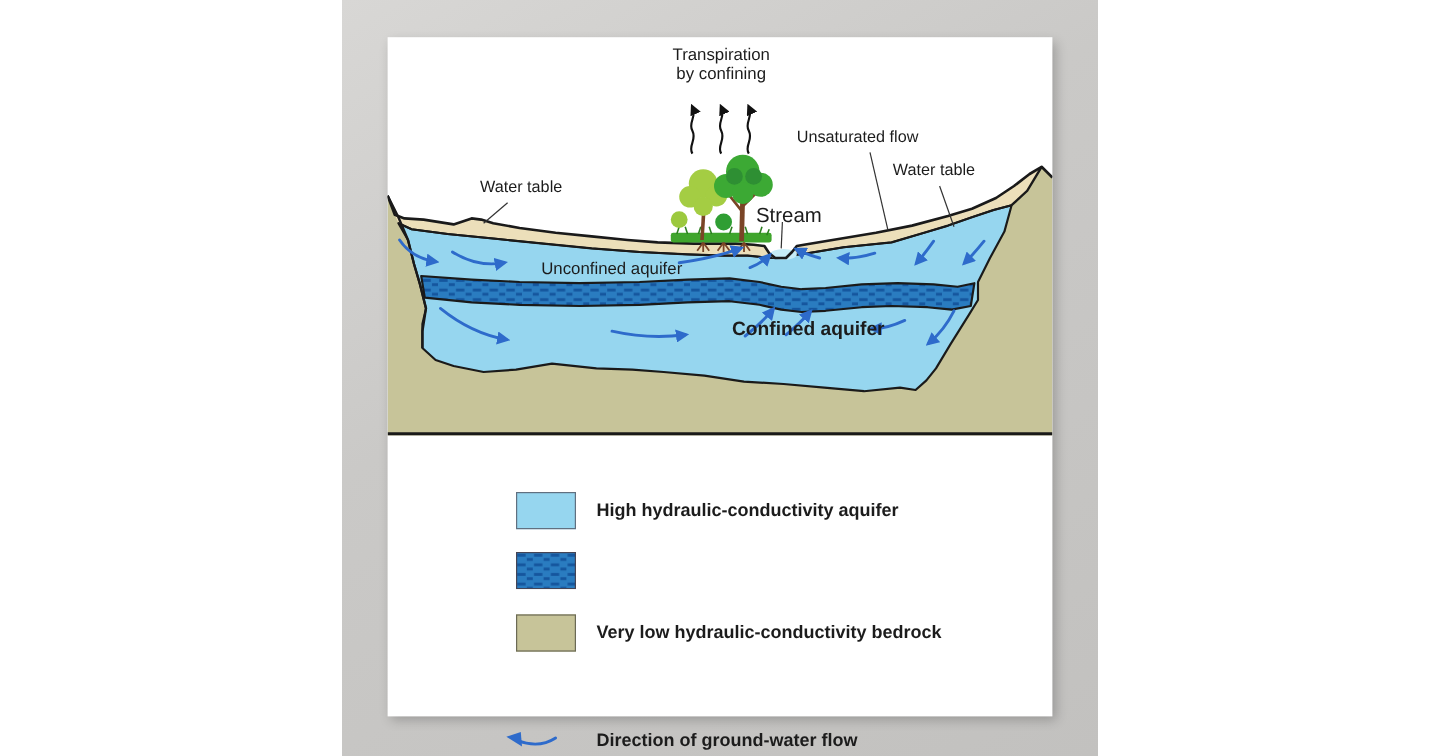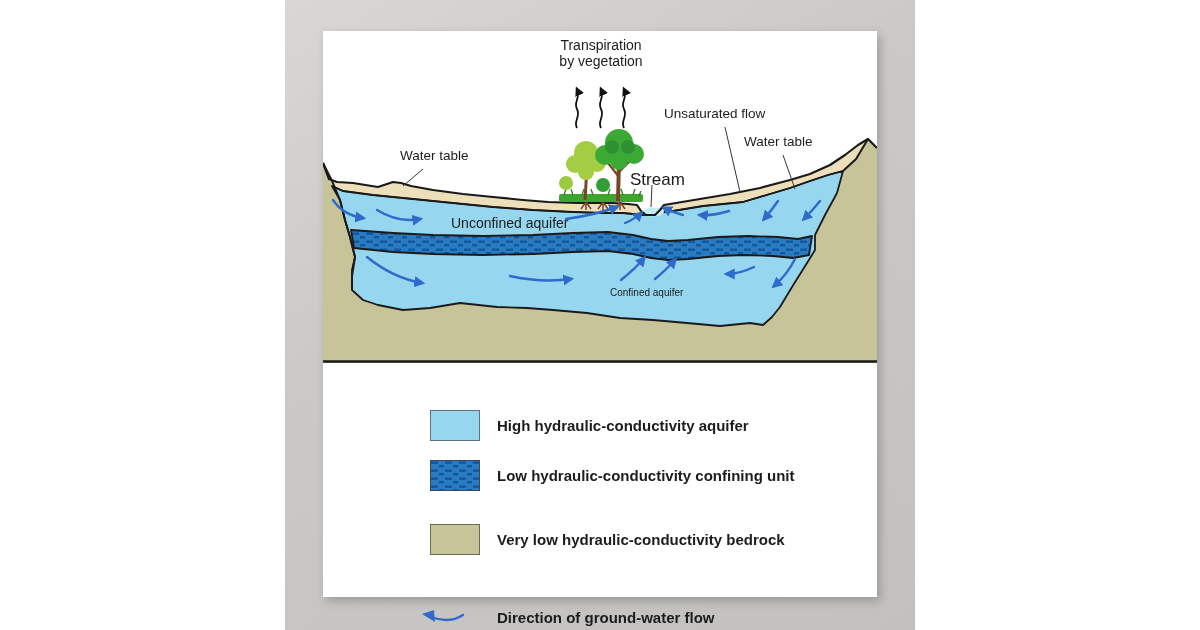--- a/index.html
+++ b/index.html
@@ -10,29 +10,29 @@
   .poster{position:absolute;left:38px;top:31px;width:554px;height:566px;background:#ffffff;
           box-shadow:3px 4px 9px rgba(0,0,0,0.22);}
   .diagram-svg{position:absolute;left:0;top:0;}
   .lbl{position:absolute;white-space:nowrap;line-height:1.15;}
   .lbl-transpiration{left:178px;top:6px;width:200px;text-align:center;font-size:14px;}
   .lbl-unsaturated{left:341px;top:75px;font-size:13.5px;}
   .lbl-wt-right{left:421px;top:103px;font-size:13.5px;}
   .lbl-wt-left{left:77px;top:117px;font-size:13.5px;}
   .lbl-stream{left:307px;top:139px;font-size:17px;}
   .lbl-unconfined{left:128px;top:184px;font-size:14px;font-weight:normal;}
-  .lbl-confined{left:287px;top:256px;font-size:10px;font-weight:normal;}
+  .lbl-confined{left:287px;top:235px;font-size:16px;font-weight:bold;}
   .legend{position:absolute;left:0;top:363px;width:554px;height:203px;}
   .legend-row{position:absolute;left:0;width:554px;height:31px;}
   .legend-row .swatch{position:absolute;left:107px;top:0;width:50px;height:31px;box-sizing:border-box;}
   .swatch-aquifer{background:#96d6ef;border:1px solid #607080;}
   .swatch-bedrock{background:#c7c499;border:1px solid #6b6a55;}
   .legend-row .txt{position:absolute;left:174px;top:0;height:31px;line-height:31px;
                    font-size:15px;font-weight:bold;}
-  .row1{top:16px;} .row2{top:66px;} .row3{top:130px;text-align:center;} .row4{top:168px;margin-top:40px;}
+  .row1{top:16px;} .row2{top:66px;} .row3{top:118px;text-align:center;} .row4{top:168px;margin-top:40px;}
   .arrow-cell{position:absolute;left:95px;top:4px;}
 </style>
 </head>
 <body>
 
 <div class="stage">
   <div class="backdrop">
     <div class="poster">
 
       <svg class="diagram-svg" width="554" height="566" viewBox="0 0 554 566">
@@ -157,21 +157,21 @@
         <g stroke="#333333" stroke-width="1" fill="none">
           <path d="M329,154 L328,176"></path>
           <path d="M402,96 L417,161"></path>
           <path d="M460,124 L472,158"></path>
           <path d="M100,138 L80,155"></path>
         </g>
       </svg>
 
       <div class="lbl lbl-transpiration">
         <span style="display:block">Transpiration</span>
-        <span style="display:block">by vegetation</span>
+        <span style="display:block">by confining</span>
       </div>
       <div class="lbl lbl-unsaturated">Unsaturated flow</div>
       <div class="lbl lbl-wt-right">Water table</div>
       <div class="lbl lbl-wt-left">Water table</div>
       <div class="lbl lbl-stream">Stream</div>
       <div class="lbl lbl-unconfined">Unconfined aquifer</div>
       <div class="lbl lbl-confined">Confined aquifer</div>
 
       <div class="legend">
         <div class="legend-row row1">
@@ -182,21 +182,20 @@
           <svg class="swatch" width="50" height="31" style="border:none">
             <defs>
               <pattern id="confpat2" width="14" height="8" patternUnits="userSpaceOnUse">
                 <rect width="14" height="8" fill="#2a7cc0"></rect>
                 <rect x="1" y="1.5" width="7" height="2.4" fill="#15569e"></rect>
                 <rect x="9" y="5" width="7" height="2.4" fill="#15569e"></rect>
               </pattern>
             </defs>
             <rect x="0.5" y="0.5" width="49" height="30" fill="url(#confpat2)" stroke="#445"></rect>
           </svg>
-          <div class="txt">Low hydraulic-conductivity confining unit</div>
         </div>
         <div class="legend-row row3">
           <div class="swatch swatch-bedrock"></div>
           <div class="txt">Very low hydraulic-conductivity bedrock</div>
         </div>
         <div class="legend-row row4">
           <svg class="arrow-cell" width="48" height="24">
             <path d="M45,9 Q31,18 13,11" fill="none" stroke="#2e6bcb" stroke-width="2.4" stroke-linecap="round"></path>
             <path d="M17,16 L4,8 L16,4 Z" fill="#2e6bcb"></path>
           </svg>

